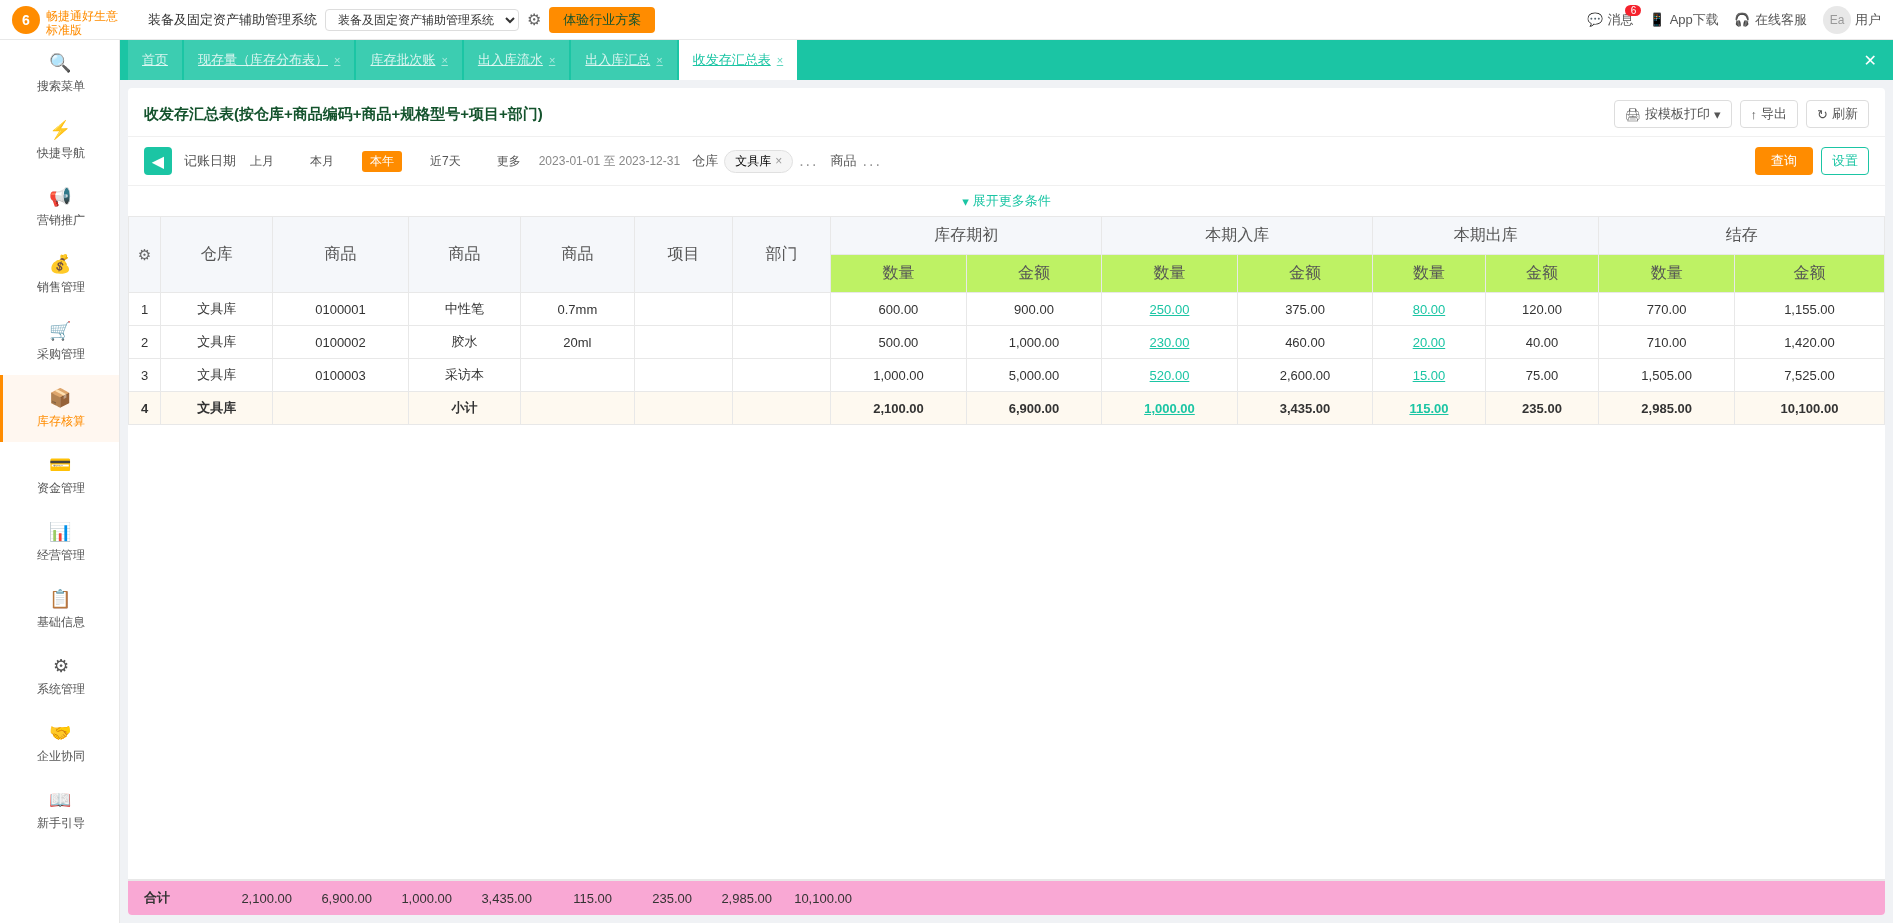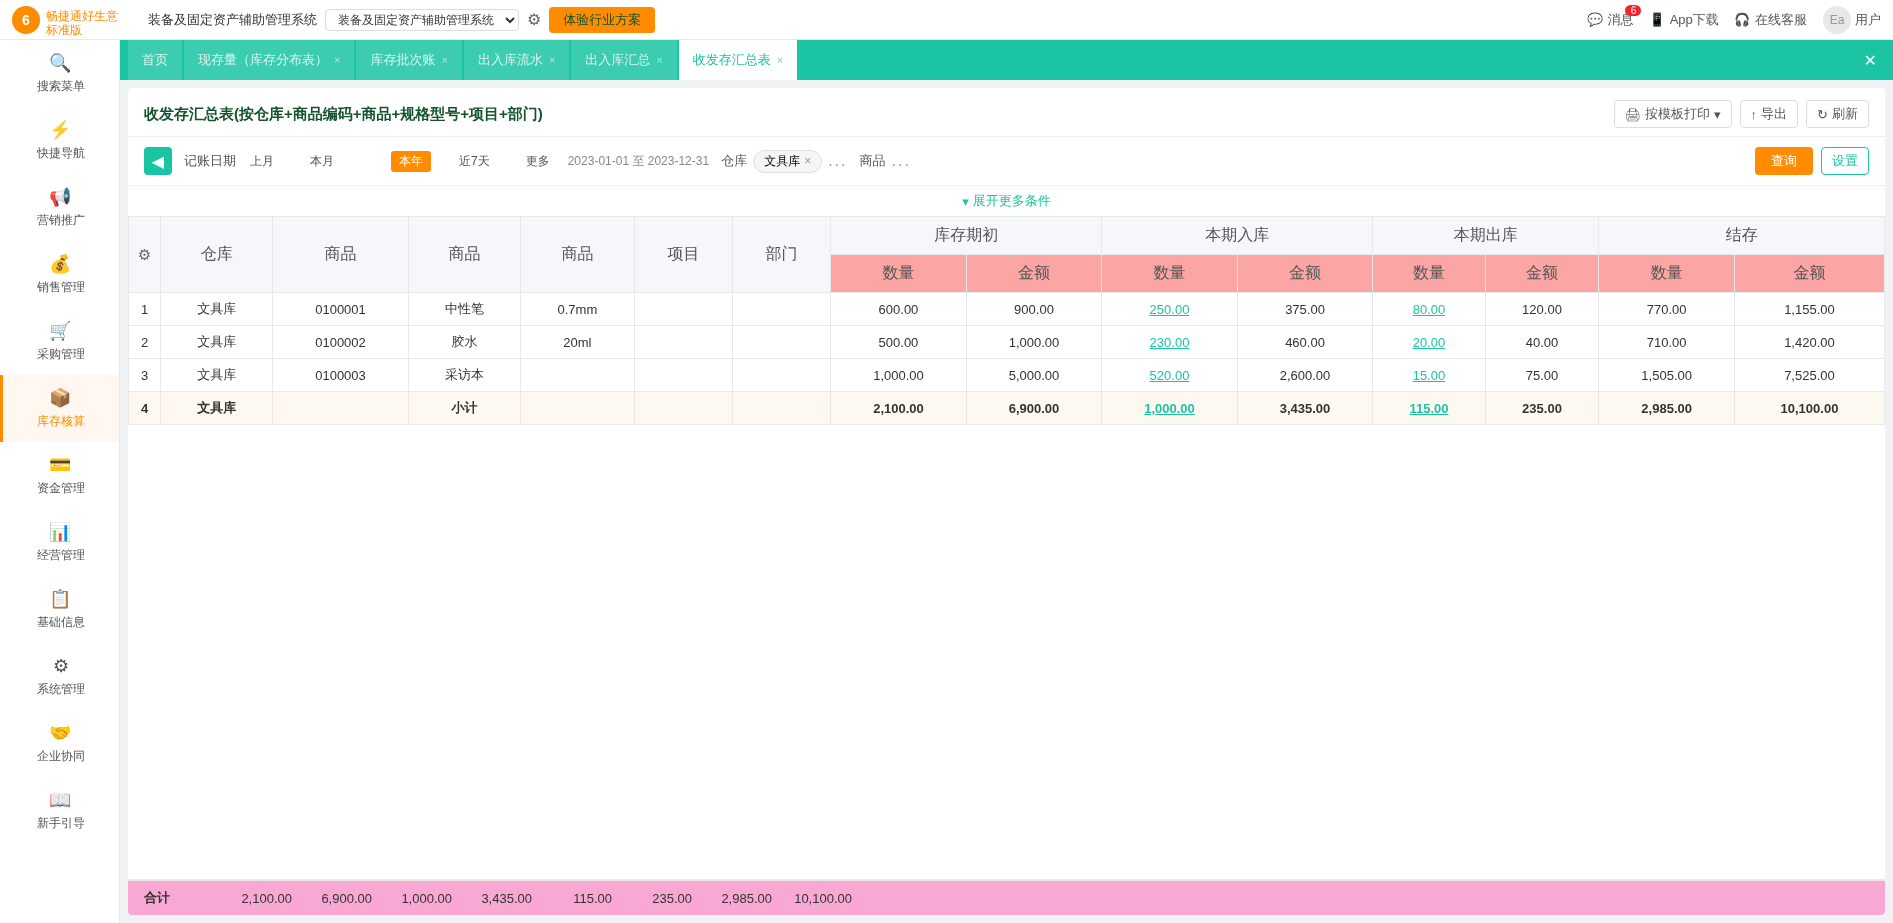--- a/index.html
+++ b/index.html
@@ -26,21 +26,21 @@
     .sidebar { width: 120px; background: #fff; border-right: 1px solid #e8e8e8; display: flex; flex-direction: column; overflow-y: auto; }
     .sidebar-item { display: flex; flex-direction: column; align-items: center; padding: 12px 8px; cursor: pointer; color: #555; font-size: 12px; gap: 4px; border-left: 3px solid transparent; }
     .sidebar-item.active { color: #ff8c00; background: #fff7f0; border-left: 3px solid #ff8c00; }
     .sidebar-icon { font-size: 18px; }
 
     
     .content-area { flex: 1; display: flex; flex-direction: column; overflow: hidden; }
 
     
     .tab-bar { background: #1bc5a4; display: flex; align-items: center; height: 40px; padding: 0 8px; gap: 2px; }
-    .tab { display: flex; align-items: center; gap: 6px; padding: 4px 14px; border-radius: 4px 4px 0 0; cursor: pointer; font-size: 13px; color: rgba(255,255,255,0.8); background: rgba(255,255,255,0.15); height: 47px; }
+    .tab { display: flex; align-items: center; gap: 6px; padding: 4px 14px; border-radius: 4px 4px 0 0; cursor: pointer; font-size: 13px; color: rgba(255,255,255,0.8); background: rgba(255,255,255,0.15); height: 47px; text-decoration: underline; }
     .tab.active { background: #fff; color: #1bc5a4; font-weight: 500; }
     .tab-close { font-size: 11px; color: inherit; opacity: 0.7; cursor: pointer; }
     .tab-spacer { flex: 1; }
     .window-close { color: #fff; cursor: pointer; font-size: 16px; padding: 0 8px; }
 
     
     .page-content { flex: 1; background: #f0f2f5; overflow: hidden; display: flex; flex-direction: column; }
     .page-inner { background: #fff; margin: 8px; border-radius: 4px; flex: 1; display: flex; flex-direction: column; overflow: hidden; }
 
     
@@ -49,34 +49,34 @@
     .page-actions { display: flex; align-items: center; gap: 8px; }
     .action-btn { display: flex; align-items: center; gap: 4px; padding: 4px 10px; border-radius: 4px; cursor: pointer; font-size: 13px; border: 1px solid #ddd; background: #fff; color: #555; }
 
     
     .filter-bar { padding: 10px 16px; border-bottom: 1px solid #f0f0f0; display: flex; align-items: center; gap: 12px; flex-wrap: wrap; }
     .filter-toggle { width: 28px; height: 28px; background: #1bc5a4; color: #fff; display: flex; align-items: center; justify-content: center; border-radius: 4px; cursor: pointer; font-size: 16px; }
     .filter-group { display: flex; align-items: center; gap: 6px; }
     .filter-label { color: #555; font-size: 13px; white-space: nowrap; }
     .date-options { display: flex; gap: 20px; align-items: center; }
     .date-btn { padding: 2px 8px; border-radius: 3px; cursor: pointer; font-size: 12px; color: #555; border: none; background: none; }
-    .date-btn.active { background: #ff8c00; color: #fff; border-radius: 3px; margin-left: 29px; }
+    .date-btn.active { background: #ff8c00; color: #fff; border-radius: 3px; }
     .date-range { font-size: 12px; color: #888; margin-left: 4px; text-align: right; }
     .warehouse-tag { background: #f5f5f5; border: 1px solid #e0e0e0; border-radius: 12px; padding: 2px 10px; font-size: 12px; display: flex; align-items: center; gap: 4px; }
     .tag-close { cursor: pointer; color: #999; }
     .ellipsis-btn { color: #999; cursor: pointer; font-size: 16px; letter-spacing: 2px; }
     .query-btn { background: #ff8c00; color: #fff; border: none; border-radius: 4px; padding: 5px 16px; cursor: pointer; font-size: 13px; }
     .settings-btn2 { color: #1bc5a4; border: 1px solid #1bc5a4; border-radius: 4px; padding: 4px 10px; cursor: pointer; background: none; font-size: 13px; }
     .expand-btn { display: flex; align-items: center; gap: 4px; color: #1bc5a4; cursor: pointer; font-size: 13px; border: none; background: none; }
 
     
     .table-wrap { flex: 1; overflow: auto; }
     table { width: 100%; border-collapse: collapse; }
     thead tr th { background: #f5f7fa; color: #555; font-weight: 500; font-size: 16px; padding: 8px 8px; border: 1px solid #e8e8e8; text-align: center; white-space: nowrap; position: sticky; top: 0; z-index: 2; }
-    thead tr.sub-header th { background: #fca5a5; text-align: center; }
+    thead tr.sub-header th { background: #bef264; text-align: center; }
     tbody tr td { padding: 7px 8px; border: 1px solid #e8e8e8; font-size: 13px; text-align: center; color: #333; white-space: nowrap; }
     tbody tr.subtotal td { background: #fef9f0; font-weight: bold; }
     .link-val { color: #1bc5a4; text-decoration: underline; cursor: pointer; }
 
     
     .table-footer { display: flex; align-items: center; padding: 8px 16px; background: #f9a8d4; border-top: 2px solid #e8e8e8; font-size: 13px; color: #333; gap: 0; }
     .footer-label { font-weight: bold; margin-right: 16px; min-width: 60px; }
     .footer-values { display: flex; gap: 0; flex: 1; }
     .footer-val { text-align: right; padding: 0 8px; min-width: 80px; }
 

